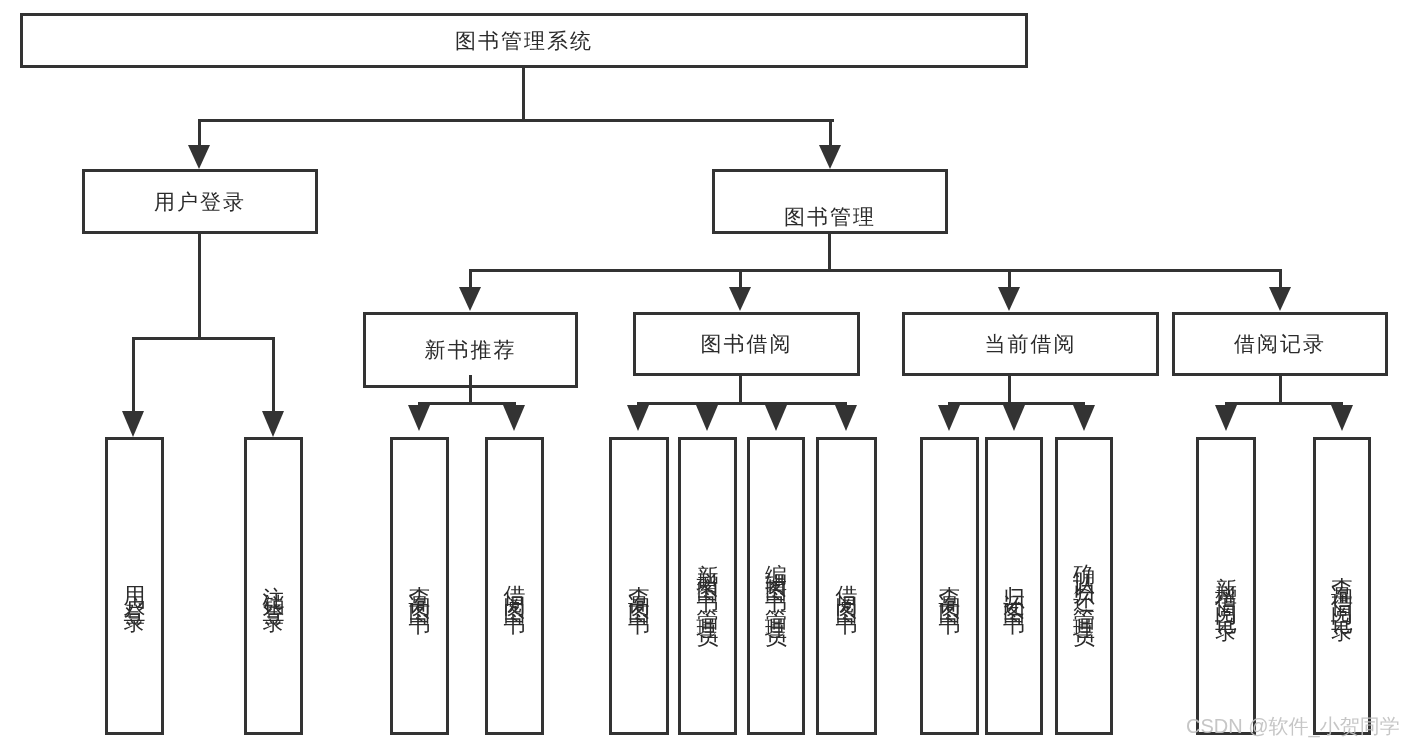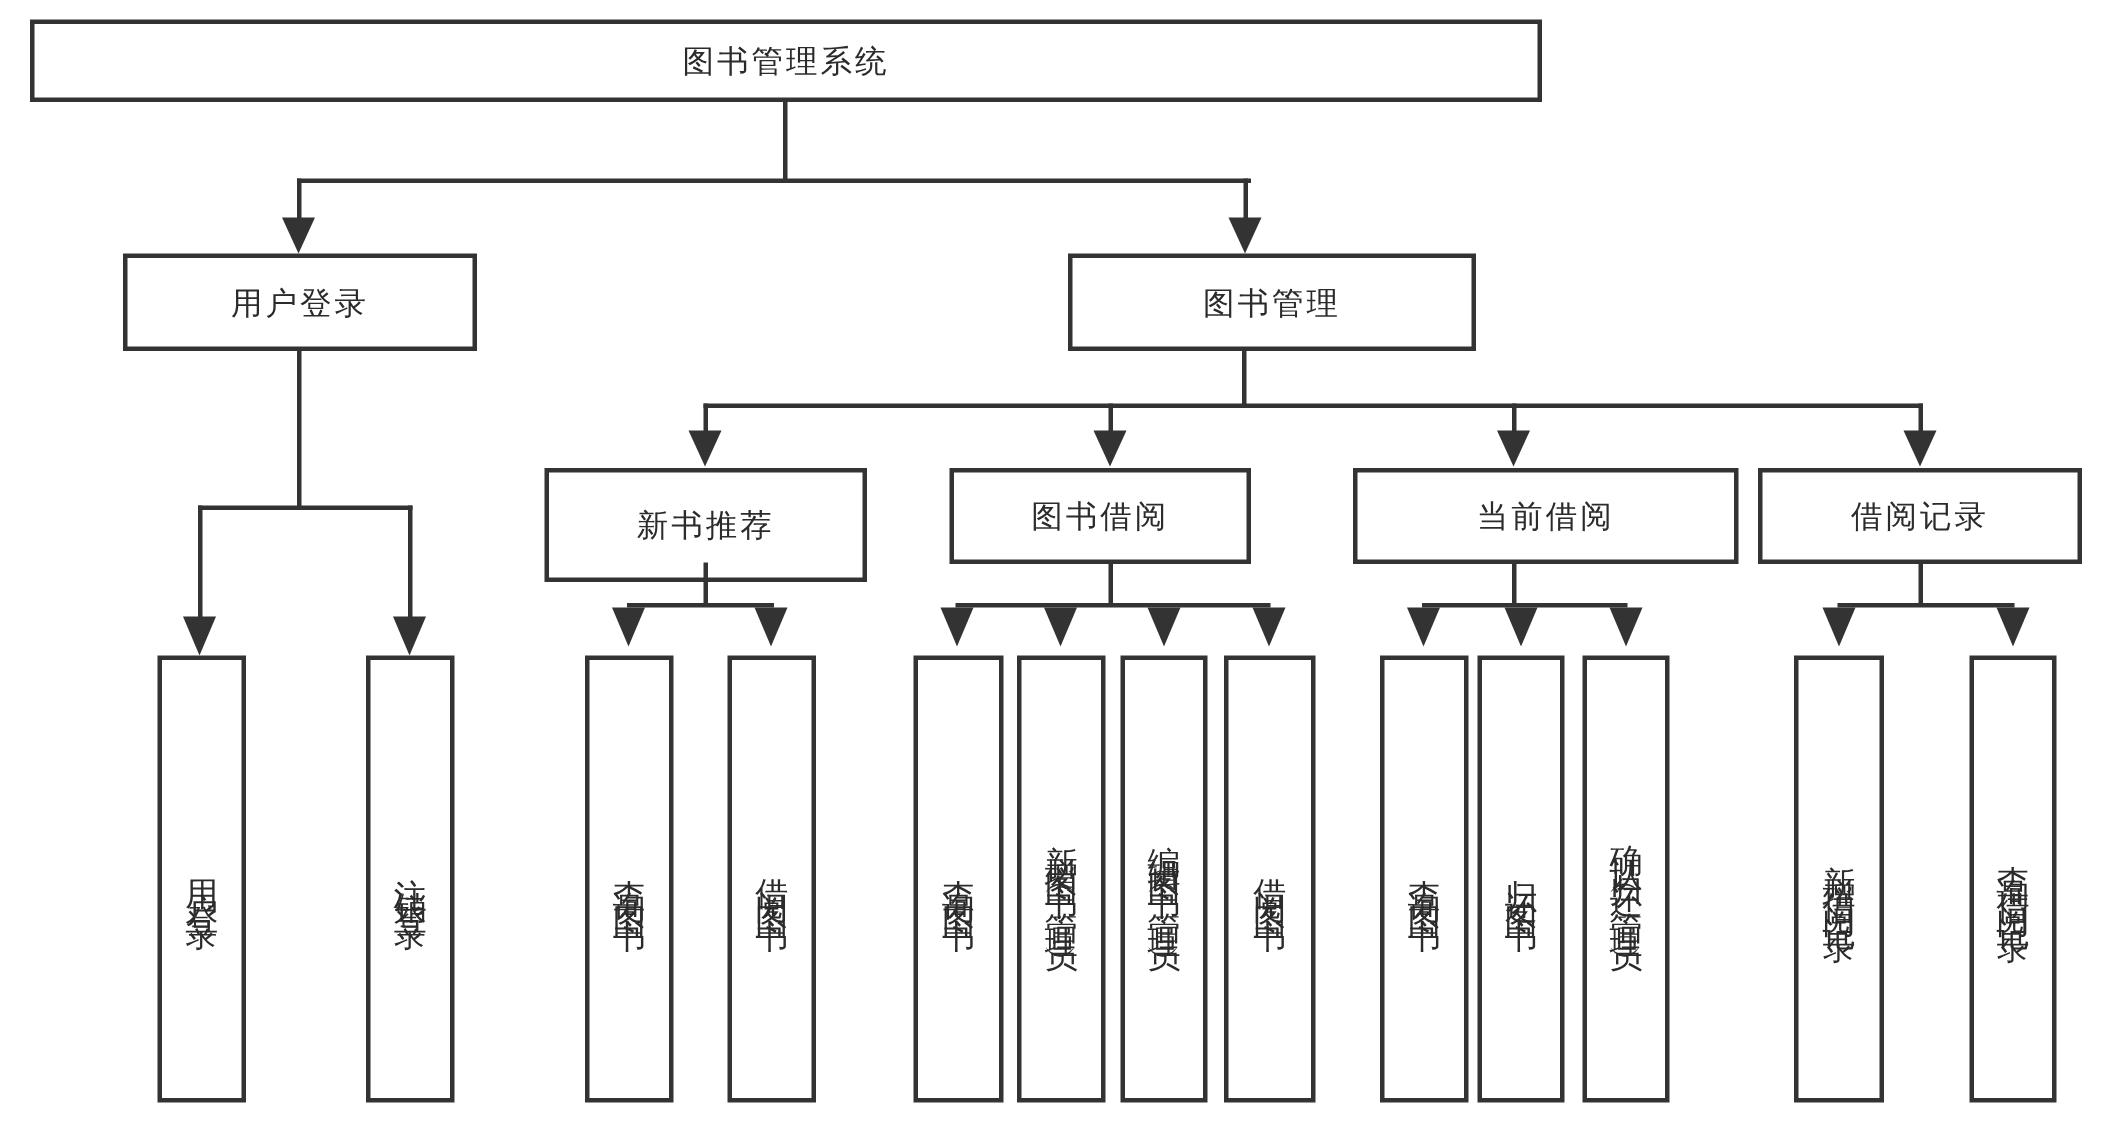--- a/index.html
+++ b/index.html
@@ -33,28 +33,28 @@
 
 <div id="canvas">
 
   <div class="box" style="left:20px;top:13px;width:1008px;height:55px;">
     <span class="hlabel">图书管理系统</span>
   </div>
 
   <div class="box" style="left:82px;top:169px;width:236px;height:65px;">
     <span class="hlabel">用户登录</span>
   </div>
-  <div class="box" style="left:712px;top:169px;width:272px;height:65px;">
+  <div class="box" style="left:712px;top:169px;width:236px;height:65px;align-items:flex-end;">
     <span class="hlabel">图书管理</span>
   </div>
 
   <div class="box" style="left:363px;top:312px;width:215px;height:76px;">
     <span class="hlabel">新书推荐</span>
   </div>
-  <div class="box" style="left:633px;top:312px;width:201px;height:64px;">
+  <div class="box" style="left:633px;top:312px;width:227px;height:64px;">
     <span class="hlabel">图书借阅</span>
   </div>
   <div class="box" style="left:902px;top:312px;width:257px;height:64px;">
     <span class="hlabel">当前借阅</span>
   </div>
   <div class="box" style="left:1172px;top:312px;width:216px;height:64px;">
     <span class="hlabel">借阅记录</span>
   </div>
 
   <div class="box leaf" style="left:105px;top:437px;width:59px;height:298px;">
@@ -142,14 +142,15 @@
   <div class="line" style="left:948px;top:402px;width:137px;height:3px;"></div>
   <div class="arrow" style="left:938px;top:405px;"></div>
   <div class="arrow" style="left:1003px;top:405px;"></div>
   <div class="arrow" style="left:1073px;top:405px;"></div>
 
   <div class="line" style="left:1279px;top:375px;width:3px;height:29px;"></div>
   <div class="line" style="left:1225px;top:402px;width:118px;height:3px;"></div>
   <div class="arrow" style="left:1215px;top:405px;"></div>
   <div class="arrow" style="left:1331px;top:405px;"></div>
 
+  <div id="watermark">CSDN @软件_小贺同学</div>
 
 </div>
 
 </body></html>

